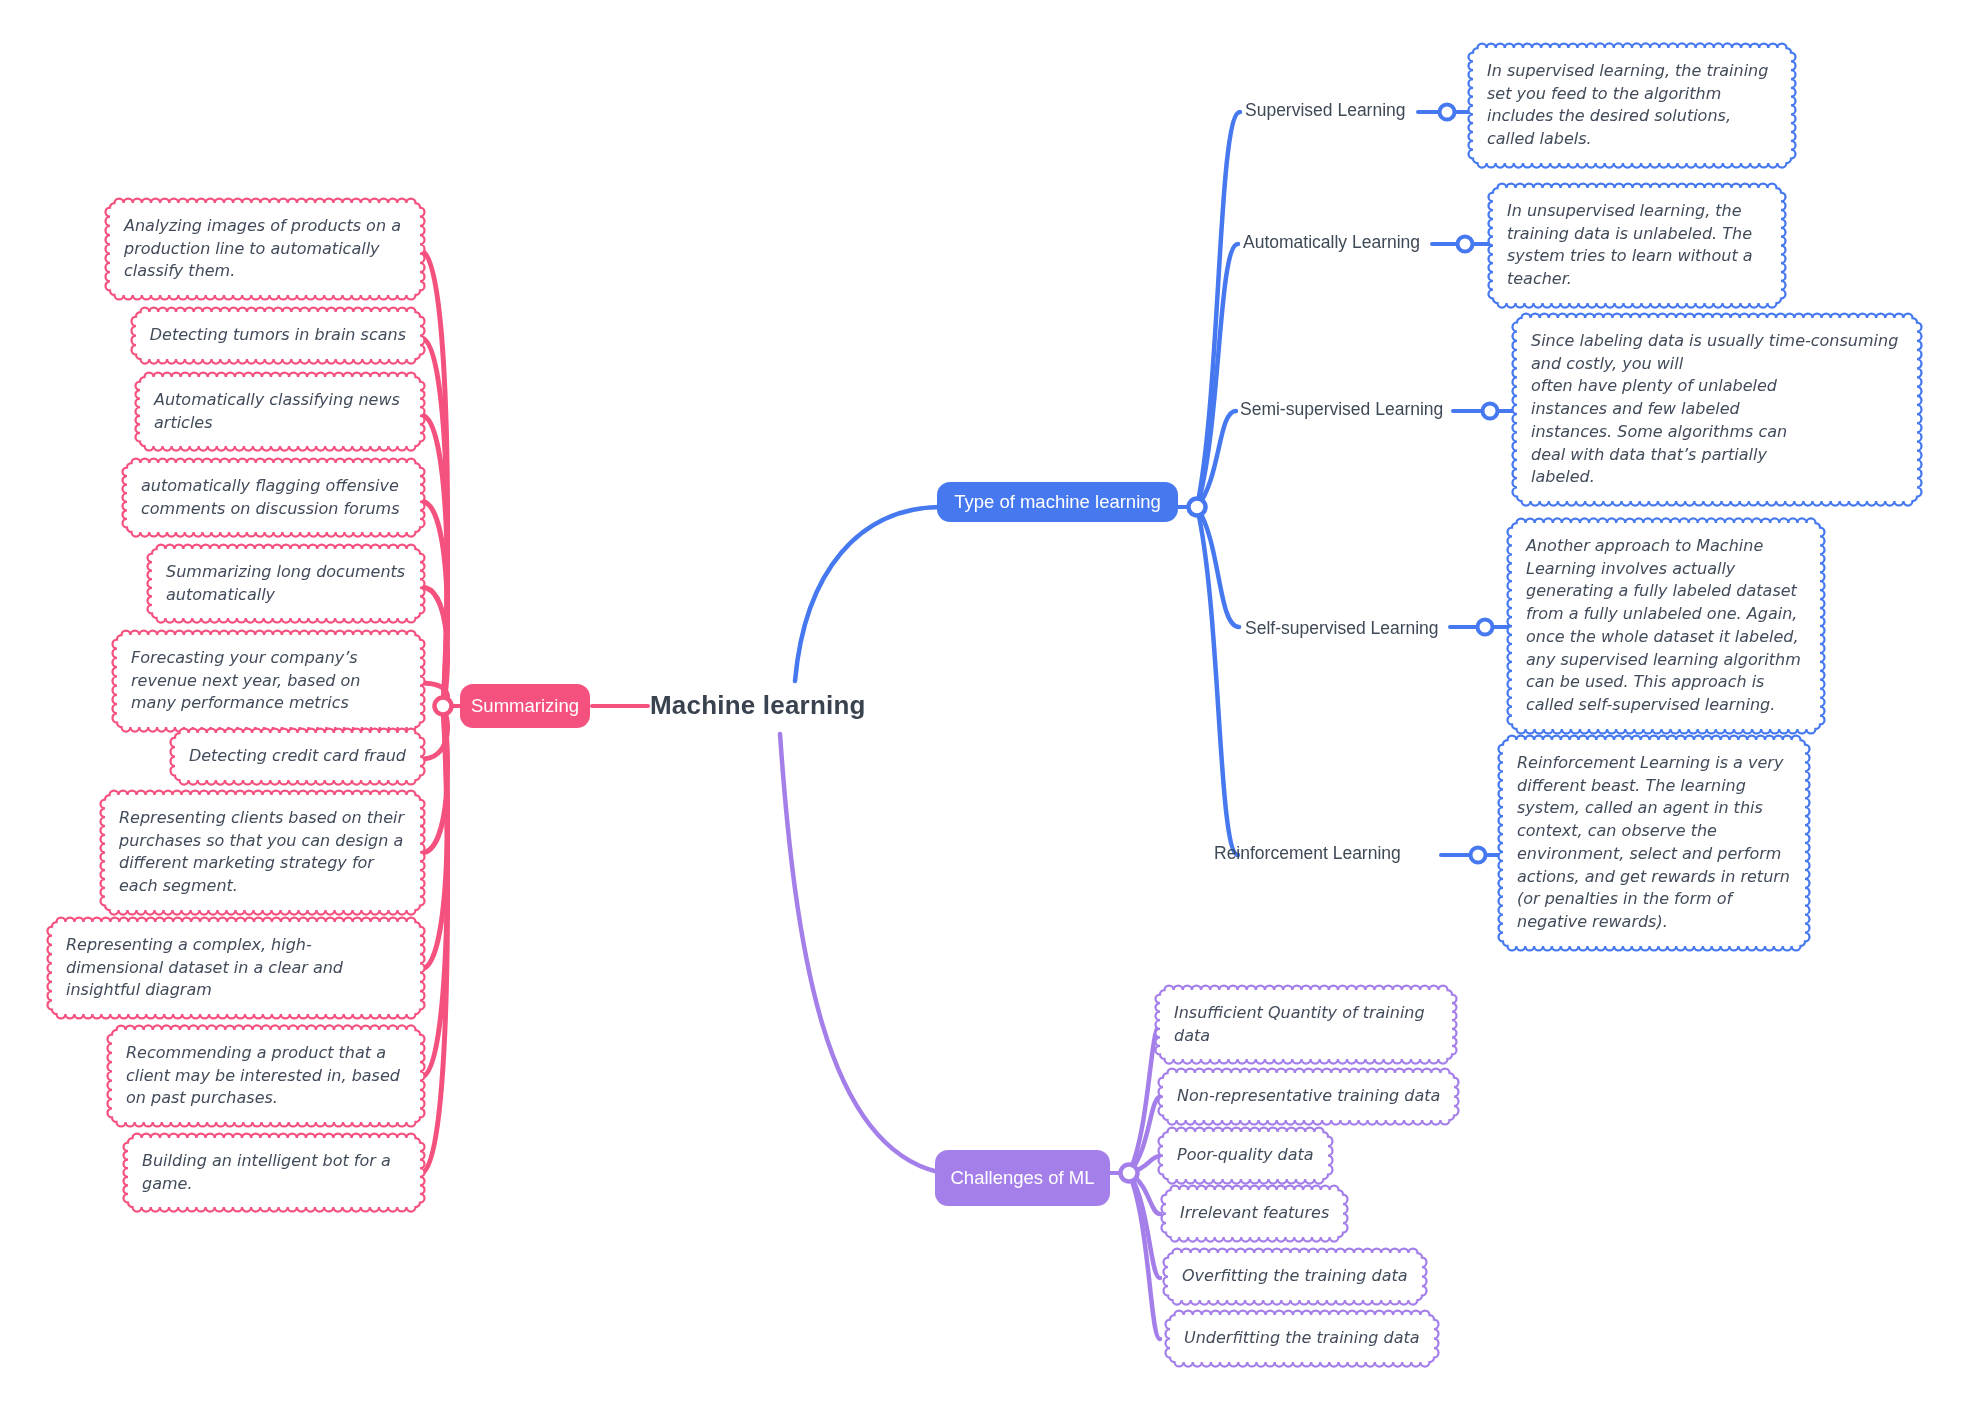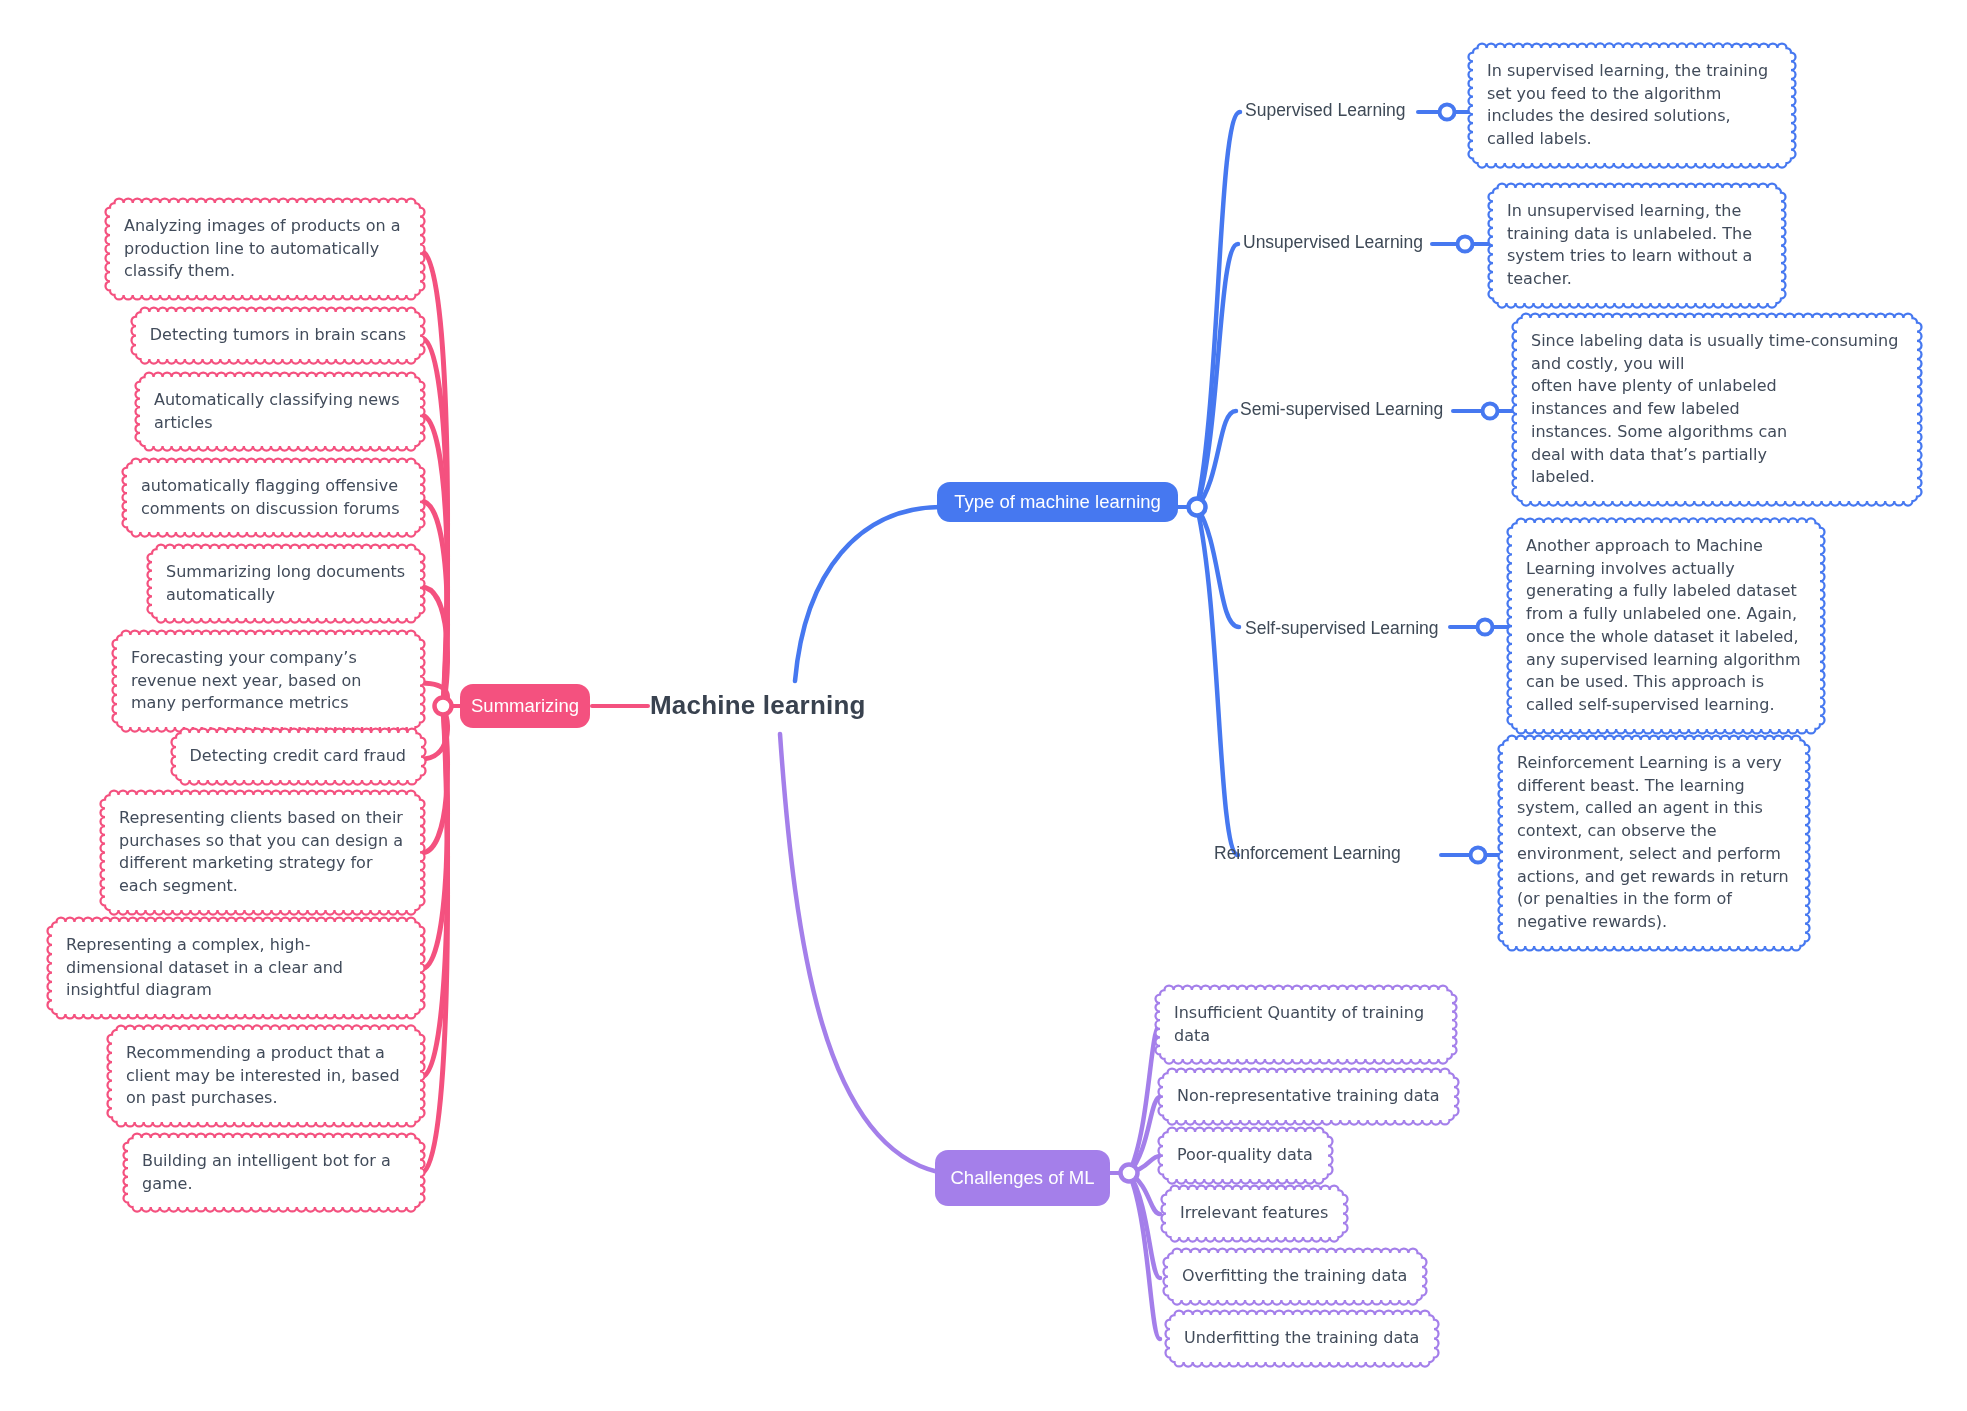--- a/index.html
+++ b/index.html
@@ -18,21 +18,21 @@
   .node-app{background:var(--pink);}
   .node-type{background:var(--blue);}
   .node-chal{background:var(--purple);}
 
   .root-title{position:absolute;z-index:3;font-size:26px;font-weight:bold;color:#39424F;
               letter-spacing:.2px;}
 
   .branch-label{position:absolute;z-index:2;font-size:17.5px;color:#3E4956;white-space:nowrap;}
 
   .bubble{position:absolute;z-index:2;box-sizing:border-box;padding:12px 14px;
-          font-family:"DejaVu Sans",sans-serif;font-size:16px;line-height:1.42;
+          font-family:"DejaVu Sans",sans-serif;font-style:italic;font-size:16px;line-height:1.42;
           color:#414B5A;white-space:pre-line;}
   .bubble.oneline{white-space:nowrap;}
   .bubble svg.scallop{position:absolute;left:-6px;top:-6px;z-index:-1;}
   .bubble.pink svg.scallop path{fill:#ffffff;stroke:var(--pink);stroke-width:2.25px;}
   .bubble.blue svg.scallop path{fill:#ffffff;stroke:var(--blue);stroke-width:2.25px;}
   .bubble.purple svg.scallop path{fill:#ffffff;stroke:var(--purple);stroke-width:2.25px;}
 </style>
 </head>
 <body>
 
@@ -131,21 +131,21 @@
       </svg>Representing a complex, high-dimensional dataset in a clear and
 insightful diagram</div>
   <div class="bubble pink" style="right:1547px;top:1030px;width:308px;"><svg width="320" height="104" class="scallop">
         <path d="M 10.5 6 a 4.53030303030303 4.5 0 0 1 9.06060606060606 0 a 4.53030303030303 4.5 0 0 1 9.06060606060606 0 a 4.53030303030303 4.5 0 0 1 9.06060606060606 0 a 4.53030303030303 4.5 0 0 1 9.06060606060606 0 a 4.53030303030303 4.5 0 0 1 9.06060606060606 0 a 4.53030303030303 4.5 0 0 1 9.06060606060606 0 a 4.53030303030303 4.5 0 0 1 9.06060606060606 0 a 4.53030303030303 4.5 0 0 1 9.06060606060606 0 a 4.53030303030303 4.5 0 0 1 9.06060606060606 0 a 4.53030303030303 4.5 0 0 1 9.06060606060606 0 a 4.53030303030303 4.5 0 0 1 9.06060606060606 0 a 4.53030303030303 4.5 0 0 1 9.06060606060606 0 a 4.53030303030303 4.5 0 0 1 9.06060606060606 0 a 4.53030303030303 4.5 0 0 1 9.06060606060606 0 a 4.53030303030303 4.5 0 0 1 9.06060606060606 0 a 4.53030303030303 4.5 0 0 1 9.06060606060606 0 a 4.53030303030303 4.5 0 0 1 9.06060606060606 0 a 4.53030303030303 4.5 0 0 1 9.06060606060606 0 a 4.53030303030303 4.5 0 0 1 9.06060606060606 0 a 4.53030303030303 4.5 0 0 1 9.06060606060606 0 a 4.53030303030303 4.5 0 0 1 9.06060606060606 0 a 4.53030303030303 4.5 0 0 1 9.06060606060606 0 a 4.53030303030303 4.5 0 0 1 9.06060606060606 0 a 4.53030303030303 4.5 0 0 1 9.06060606060606 0 a 4.53030303030303 4.5 0 0 1 9.06060606060606 0 a 4.53030303030303 4.5 0 0 1 9.06060606060606 0 a 4.53030303030303 4.5 0 0 1 9.06060606060606 0 a 4.53030303030303 4.5 0 0 1 9.06060606060606 0 a 4.53030303030303 4.5 0 0 1 9.06060606060606 0 a 4.53030303030303 4.5 0 0 1 9.06060606060606 0 a 4.53030303030303 4.5 0 0 1 9.06060606060606 0 a 4.53030303030303 4.5 0 0 1 9.06060606060606 0 a 4.53030303030303 4.5 0 0 1 9.06060606060606 0 a 4.5 4.5 0 0 1 4.5 4.5 a 4.5 4.611111111111111 0 0 1 0 9.222222222222221 a 4.5 4.611111111111111 0 0 1 0 9.222222222222221 a 4.5 4.611111111111111 0 0 1 0 9.222222222222221 a 4.5 4.611111111111111 0 0 1 0 9.222222222222221 a 4.5 4.611111111111111 0 0 1 0 9.222222222222221 a 4.5 4.611111111111111 0 0 1 0 9.222222222222221 a 4.5 4.611111111111111 0 0 1 0 9.222222222222221 a 4.5 4.611111111111111 0 0 1 0 9.222222222222221 a 4.5 4.611111111111111 0 0 1 0 9.222222222222221 a 4.5 4.5 0 0 1 -4.5 4.5 a 4.53030303030303 4.5 0 0 1 -9.06060606060606 0 a 4.53030303030303 4.5 0 0 1 -9.06060606060606 0 a 4.53030303030303 4.5 0 0 1 -9.06060606060606 0 a 4.53030303030303 4.5 0 0 1 -9.06060606060606 0 a 4.53030303030303 4.5 0 0 1 -9.06060606060606 0 a 4.53030303030303 4.5 0 0 1 -9.06060606060606 0 a 4.53030303030303 4.5 0 0 1 -9.06060606060606 0 a 4.53030303030303 4.5 0 0 1 -9.06060606060606 0 a 4.53030303030303 4.5 0 0 1 -9.06060606060606 0 a 4.53030303030303 4.5 0 0 1 -9.06060606060606 0 a 4.53030303030303 4.5 0 0 1 -9.06060606060606 0 a 4.53030303030303 4.5 0 0 1 -9.06060606060606 0 a 4.53030303030303 4.5 0 0 1 -9.06060606060606 0 a 4.53030303030303 4.5 0 0 1 -9.06060606060606 0 a 4.53030303030303 4.5 0 0 1 -9.06060606060606 0 a 4.53030303030303 4.5 0 0 1 -9.06060606060606 0 a 4.53030303030303 4.5 0 0 1 -9.06060606060606 0 a 4.53030303030303 4.5 0 0 1 -9.06060606060606 0 a 4.53030303030303 4.5 0 0 1 -9.06060606060606 0 a 4.53030303030303 4.5 0 0 1 -9.06060606060606 0 a 4.53030303030303 4.5 0 0 1 -9.06060606060606 0 a 4.53030303030303 4.5 0 0 1 -9.06060606060606 0 a 4.53030303030303 4.5 0 0 1 -9.06060606060606 0 a 4.53030303030303 4.5 0 0 1 -9.06060606060606 0 a 4.53030303030303 4.5 0 0 1 -9.06060606060606 0 a 4.53030303030303 4.5 0 0 1 -9.06060606060606 0 a 4.53030303030303 4.5 0 0 1 -9.06060606060606 0 a 4.53030303030303 4.5 0 0 1 -9.06060606060606 0 a 4.53030303030303 4.5 0 0 1 -9.06060606060606 0 a 4.53030303030303 4.5 0 0 1 -9.06060606060606 0 a 4.53030303030303 4.5 0 0 1 -9.06060606060606 0 a 4.53030303030303 4.5 0 0 1 -9.06060606060606 0 a 4.53030303030303 4.5 0 0 1 -9.06060606060606 0 a 4.5 4.5 0 0 1 -4.5 -4.5 a 4.5 4.611111111111111 0 0 1 0 -9.222222222222221 a 4.5 4.611111111111111 0 0 1 0 -9.222222222222221 a 4.5 4.611111111111111 0 0 1 0 -9.222222222222221 a 4.5 4.611111111111111 0 0 1 0 -9.222222222222221 a 4.5 4.611111111111111 0 0 1 0 -9.222222222222221 a 4.5 4.611111111111111 0 0 1 0 -9.222222222222221 a 4.5 4.611111111111111 0 0 1 0 -9.222222222222221 a 4.5 4.611111111111111 0 0 1 0 -9.222222222222221 a 4.5 4.611111111111111 0 0 1 0 -9.222222222222221 a 4.5 4.5 0 0 1 4.5 -4.5 Z"></path>
       </svg>Recommending a product that a client may be interested in, based on past purchases.</div>
   <div class="bubble pink" style="right:1547px;top:1138px;width:292px;"><svg width="304" height="81" class="scallop">
         <path d="M 10.5 6 a 4.564516129032258 4.5 0 0 1 9.129032258064516 0 a 4.564516129032258 4.5 0 0 1 9.129032258064516 0 a 4.564516129032258 4.5 0 0 1 9.129032258064516 0 a 4.564516129032258 4.5 0 0 1 9.129032258064516 0 a 4.564516129032258 4.5 0 0 1 9.129032258064516 0 a 4.564516129032258 4.5 0 0 1 9.129032258064516 0 a 4.564516129032258 4.5 0 0 1 9.129032258064516 0 a 4.564516129032258 4.5 0 0 1 9.129032258064516 0 a 4.564516129032258 4.5 0 0 1 9.129032258064516 0 a 4.564516129032258 4.5 0 0 1 9.129032258064516 0 a 4.564516129032258 4.5 0 0 1 9.129032258064516 0 a 4.564516129032258 4.5 0 0 1 9.129032258064516 0 a 4.564516129032258 4.5 0 0 1 9.129032258064516 0 a 4.564516129032258 4.5 0 0 1 9.129032258064516 0 a 4.564516129032258 4.5 0 0 1 9.129032258064516 0 a 4.564516129032258 4.5 0 0 1 9.129032258064516 0 a 4.564516129032258 4.5 0 0 1 9.129032258064516 0 a 4.564516129032258 4.5 0 0 1 9.129032258064516 0 a 4.564516129032258 4.5 0 0 1 9.129032258064516 0 a 4.564516129032258 4.5 0 0 1 9.129032258064516 0 a 4.564516129032258 4.5 0 0 1 9.129032258064516 0 a 4.564516129032258 4.5 0 0 1 9.129032258064516 0 a 4.564516129032258 4.5 0 0 1 9.129032258064516 0 a 4.564516129032258 4.5 0 0 1 9.129032258064516 0 a 4.564516129032258 4.5 0 0 1 9.129032258064516 0 a 4.564516129032258 4.5 0 0 1 9.129032258064516 0 a 4.564516129032258 4.5 0 0 1 9.129032258064516 0 a 4.564516129032258 4.5 0 0 1 9.129032258064516 0 a 4.564516129032258 4.5 0 0 1 9.129032258064516 0 a 4.564516129032258 4.5 0 0 1 9.129032258064516 0 a 4.564516129032258 4.5 0 0 1 9.129032258064516 0 a 4.5 4.5 0 0 1 4.5 4.5 a 4.5 4.285714285714286 0 0 1 0 8.571428571428571 a 4.5 4.285714285714286 0 0 1 0 8.571428571428571 a 4.5 4.285714285714286 0 0 1 0 8.571428571428571 a 4.5 4.285714285714286 0 0 1 0 8.571428571428571 a 4.5 4.285714285714286 0 0 1 0 8.571428571428571 a 4.5 4.285714285714286 0 0 1 0 8.571428571428571 a 4.5 4.285714285714286 0 0 1 0 8.571428571428571 a 4.5 4.5 0 0 1 -4.5 4.5 a 4.564516129032258 4.5 0 0 1 -9.129032258064516 0 a 4.564516129032258 4.5 0 0 1 -9.129032258064516 0 a 4.564516129032258 4.5 0 0 1 -9.129032258064516 0 a 4.564516129032258 4.5 0 0 1 -9.129032258064516 0 a 4.564516129032258 4.5 0 0 1 -9.129032258064516 0 a 4.564516129032258 4.5 0 0 1 -9.129032258064516 0 a 4.564516129032258 4.5 0 0 1 -9.129032258064516 0 a 4.564516129032258 4.5 0 0 1 -9.129032258064516 0 a 4.564516129032258 4.5 0 0 1 -9.129032258064516 0 a 4.564516129032258 4.5 0 0 1 -9.129032258064516 0 a 4.564516129032258 4.5 0 0 1 -9.129032258064516 0 a 4.564516129032258 4.5 0 0 1 -9.129032258064516 0 a 4.564516129032258 4.5 0 0 1 -9.129032258064516 0 a 4.564516129032258 4.5 0 0 1 -9.129032258064516 0 a 4.564516129032258 4.5 0 0 1 -9.129032258064516 0 a 4.564516129032258 4.5 0 0 1 -9.129032258064516 0 a 4.564516129032258 4.5 0 0 1 -9.129032258064516 0 a 4.564516129032258 4.5 0 0 1 -9.129032258064516 0 a 4.564516129032258 4.5 0 0 1 -9.129032258064516 0 a 4.564516129032258 4.5 0 0 1 -9.129032258064516 0 a 4.564516129032258 4.5 0 0 1 -9.129032258064516 0 a 4.564516129032258 4.5 0 0 1 -9.129032258064516 0 a 4.564516129032258 4.5 0 0 1 -9.129032258064516 0 a 4.564516129032258 4.5 0 0 1 -9.129032258064516 0 a 4.564516129032258 4.5 0 0 1 -9.129032258064516 0 a 4.564516129032258 4.5 0 0 1 -9.129032258064516 0 a 4.564516129032258 4.5 0 0 1 -9.129032258064516 0 a 4.564516129032258 4.5 0 0 1 -9.129032258064516 0 a 4.564516129032258 4.5 0 0 1 -9.129032258064516 0 a 4.564516129032258 4.5 0 0 1 -9.129032258064516 0 a 4.564516129032258 4.5 0 0 1 -9.129032258064516 0 a 4.5 4.5 0 0 1 -4.5 -4.5 a 4.5 4.285714285714286 0 0 1 0 -8.571428571428571 a 4.5 4.285714285714286 0 0 1 0 -8.571428571428571 a 4.5 4.285714285714286 0 0 1 0 -8.571428571428571 a 4.5 4.285714285714286 0 0 1 0 -8.571428571428571 a 4.5 4.285714285714286 0 0 1 0 -8.571428571428571 a 4.5 4.285714285714286 0 0 1 0 -8.571428571428571 a 4.5 4.285714285714286 0 0 1 0 -8.571428571428571 a 4.5 4.5 0 0 1 4.5 -4.5 Z"></path>
       </svg>Building an intelligent bot for a game.</div>
 
   <div class="branch-label" style="left:1245px;top:100px;">Supervised Learning</div>
-  <div class="branch-label" style="left:1243px;top:232px;">Unsupervised Learning</div>
+  <div class="branch-label" style="left:1243px;top:232px;">Automatically Learning</div>
   <div class="branch-label" style="left:1240px;top:399px;">Semi-supervised Learning</div>
   <div class="branch-label" style="left:1245px;top:618px;">Self-supervised Learning</div>
   <div class="branch-label" style="left:1178px;top:843px;margin-left:36px;">Reinforcement Learning</div>
 
   <div class="bubble blue" style="left:1473px;top:48px;width:318px;"><svg width="330" height="127" class="scallop">
         <path d="M 10.5 6 a 4.544117647058823 4.5 0 0 1 9.088235294117647 0 a 4.544117647058823 4.5 0 0 1 9.088235294117647 0 a 4.544117647058823 4.5 0 0 1 9.088235294117647 0 a 4.544117647058823 4.5 0 0 1 9.088235294117647 0 a 4.544117647058823 4.5 0 0 1 9.088235294117647 0 a 4.544117647058823 4.5 0 0 1 9.088235294117647 0 a 4.544117647058823 4.5 0 0 1 9.088235294117647 0 a 4.544117647058823 4.5 0 0 1 9.088235294117647 0 a 4.544117647058823 4.5 0 0 1 9.088235294117647 0 a 4.544117647058823 4.5 0 0 1 9.088235294117647 0 a 4.544117647058823 4.5 0 0 1 9.088235294117647 0 a 4.544117647058823 4.5 0 0 1 9.088235294117647 0 a 4.544117647058823 4.5 0 0 1 9.088235294117647 0 a 4.544117647058823 4.5 0 0 1 9.088235294117647 0 a 4.544117647058823 4.5 0 0 1 9.088235294117647 0 a 4.544117647058823 4.5 0 0 1 9.088235294117647 0 a 4.544117647058823 4.5 0 0 1 9.088235294117647 0 a 4.544117647058823 4.5 0 0 1 9.088235294117647 0 a 4.544117647058823 4.5 0 0 1 9.088235294117647 0 a 4.544117647058823 4.5 0 0 1 9.088235294117647 0 a 4.544117647058823 4.5 0 0 1 9.088235294117647 0 a 4.544117647058823 4.5 0 0 1 9.088235294117647 0 a 4.544117647058823 4.5 0 0 1 9.088235294117647 0 a 4.544117647058823 4.5 0 0 1 9.088235294117647 0 a 4.544117647058823 4.5 0 0 1 9.088235294117647 0 a 4.544117647058823 4.5 0 0 1 9.088235294117647 0 a 4.544117647058823 4.5 0 0 1 9.088235294117647 0 a 4.544117647058823 4.5 0 0 1 9.088235294117647 0 a 4.544117647058823 4.5 0 0 1 9.088235294117647 0 a 4.544117647058823 4.5 0 0 1 9.088235294117647 0 a 4.544117647058823 4.5 0 0 1 9.088235294117647 0 a 4.544117647058823 4.5 0 0 1 9.088235294117647 0 a 4.544117647058823 4.5 0 0 1 9.088235294117647 0 a 4.544117647058823 4.5 0 0 1 9.088235294117647 0 a 4.5 4.5 0 0 1 4.5 4.5 a 4.5 4.416666666666667 0 0 1 0 8.833333333333334 a 4.5 4.416666666666667 0 0 1 0 8.833333333333334 a 4.5 4.416666666666667 0 0 1 0 8.833333333333334 a 4.5 4.416666666666667 0 0 1 0 8.833333333333334 a 4.5 4.416666666666667 0 0 1 0 8.833333333333334 a 4.5 4.416666666666667 0 0 1 0 8.833333333333334 a 4.5 4.416666666666667 0 0 1 0 8.833333333333334 a 4.5 4.416666666666667 0 0 1 0 8.833333333333334 a 4.5 4.416666666666667 0 0 1 0 8.833333333333334 a 4.5 4.416666666666667 0 0 1 0 8.833333333333334 a 4.5 4.416666666666667 0 0 1 0 8.833333333333334 a 4.5 4.416666666666667 0 0 1 0 8.833333333333334 a 4.5 4.5 0 0 1 -4.5 4.5 a 4.544117647058823 4.5 0 0 1 -9.088235294117647 0 a 4.544117647058823 4.5 0 0 1 -9.088235294117647 0 a 4.544117647058823 4.5 0 0 1 -9.088235294117647 0 a 4.544117647058823 4.5 0 0 1 -9.088235294117647 0 a 4.544117647058823 4.5 0 0 1 -9.088235294117647 0 a 4.544117647058823 4.5 0 0 1 -9.088235294117647 0 a 4.544117647058823 4.5 0 0 1 -9.088235294117647 0 a 4.544117647058823 4.5 0 0 1 -9.088235294117647 0 a 4.544117647058823 4.5 0 0 1 -9.088235294117647 0 a 4.544117647058823 4.5 0 0 1 -9.088235294117647 0 a 4.544117647058823 4.5 0 0 1 -9.088235294117647 0 a 4.544117647058823 4.5 0 0 1 -9.088235294117647 0 a 4.544117647058823 4.5 0 0 1 -9.088235294117647 0 a 4.544117647058823 4.5 0 0 1 -9.088235294117647 0 a 4.544117647058823 4.5 0 0 1 -9.088235294117647 0 a 4.544117647058823 4.5 0 0 1 -9.088235294117647 0 a 4.544117647058823 4.5 0 0 1 -9.088235294117647 0 a 4.544117647058823 4.5 0 0 1 -9.088235294117647 0 a 4.544117647058823 4.5 0 0 1 -9.088235294117647 0 a 4.544117647058823 4.5 0 0 1 -9.088235294117647 0 a 4.544117647058823 4.5 0 0 1 -9.088235294117647 0 a 4.544117647058823 4.5 0 0 1 -9.088235294117647 0 a 4.544117647058823 4.5 0 0 1 -9.088235294117647 0 a 4.544117647058823 4.5 0 0 1 -9.088235294117647 0 a 4.544117647058823 4.5 0 0 1 -9.088235294117647 0 a 4.544117647058823 4.5 0 0 1 -9.088235294117647 0 a 4.544117647058823 4.5 0 0 1 -9.088235294117647 0 a 4.544117647058823 4.5 0 0 1 -9.088235294117647 0 a 4.544117647058823 4.5 0 0 1 -9.088235294117647 0 a 4.544117647058823 4.5 0 0 1 -9.088235294117647 0 a 4.544117647058823 4.5 0 0 1 -9.088235294117647 0 a 4.544117647058823 4.5 0 0 1 -9.088235294117647 0 a 4.544117647058823 4.5 0 0 1 -9.088235294117647 0 a 4.544117647058823 4.5 0 0 1 -9.088235294117647 0 a 4.5 4.5 0 0 1 -4.5 -4.5 a 4.5 4.416666666666667 0 0 1 0 -8.833333333333334 a 4.5 4.416666666666667 0 0 1 0 -8.833333333333334 a 4.5 4.416666666666667 0 0 1 0 -8.833333333333334 a 4.5 4.416666666666667 0 0 1 0 -8.833333333333334 a 4.5 4.416666666666667 0 0 1 0 -8.833333333333334 a 4.5 4.416666666666667 0 0 1 0 -8.833333333333334 a 4.5 4.416666666666667 0 0 1 0 -8.833333333333334 a 4.5 4.416666666666667 0 0 1 0 -8.833333333333334 a 4.5 4.416666666666667 0 0 1 0 -8.833333333333334 a 4.5 4.416666666666667 0 0 1 0 -8.833333333333334 a 4.5 4.416666666666667 0 0 1 0 -8.833333333333334 a 4.5 4.416666666666667 0 0 1 0 -8.833333333333334 a 4.5 4.5 0 0 1 4.5 -4.5 Z"></path>
       </svg>In supervised learning, the training set you feed to the algorithm includes the desired solutions, called labels.</div>
   <div class="bubble blue" style="left:1493px;top:188px;width:288px;"><svg width="300" height="127" class="scallop">
         <path d="M 10.5 6 a 4.5 4.5 0 0 1 9 0 a 4.5 4.5 0 0 1 9 0 a 4.5 4.5 0 0 1 9 0 a 4.5 4.5 0 0 1 9 0 a 4.5 4.5 0 0 1 9 0 a 4.5 4.5 0 0 1 9 0 a 4.5 4.5 0 0 1 9 0 a 4.5 4.5 0 0 1 9 0 a 4.5 4.5 0 0 1 9 0 a 4.5 4.5 0 0 1 9 0 a 4.5 4.5 0 0 1 9 0 a 4.5 4.5 0 0 1 9 0 a 4.5 4.5 0 0 1 9 0 a 4.5 4.5 0 0 1 9 0 a 4.5 4.5 0 0 1 9 0 a 4.5 4.5 0 0 1 9 0 a 4.5 4.5 0 0 1 9 0 a 4.5 4.5 0 0 1 9 0 a 4.5 4.5 0 0 1 9 0 a 4.5 4.5 0 0 1 9 0 a 4.5 4.5 0 0 1 9 0 a 4.5 4.5 0 0 1 9 0 a 4.5 4.5 0 0 1 9 0 a 4.5 4.5 0 0 1 9 0 a 4.5 4.5 0 0 1 9 0 a 4.5 4.5 0 0 1 9 0 a 4.5 4.5 0 0 1 9 0 a 4.5 4.5 0 0 1 9 0 a 4.5 4.5 0 0 1 9 0 a 4.5 4.5 0 0 1 9 0 a 4.5 4.5 0 0 1 9 0 a 4.5 4.5 0 0 1 4.5 4.5 a 4.5 4.416666666666667 0 0 1 0 8.833333333333334 a 4.5 4.416666666666667 0 0 1 0 8.833333333333334 a 4.5 4.416666666666667 0 0 1 0 8.833333333333334 a 4.5 4.416666666666667 0 0 1 0 8.833333333333334 a 4.5 4.416666666666667 0 0 1 0 8.833333333333334 a 4.5 4.416666666666667 0 0 1 0 8.833333333333334 a 4.5 4.416666666666667 0 0 1 0 8.833333333333334 a 4.5 4.416666666666667 0 0 1 0 8.833333333333334 a 4.5 4.416666666666667 0 0 1 0 8.833333333333334 a 4.5 4.416666666666667 0 0 1 0 8.833333333333334 a 4.5 4.416666666666667 0 0 1 0 8.833333333333334 a 4.5 4.416666666666667 0 0 1 0 8.833333333333334 a 4.5 4.5 0 0 1 -4.5 4.5 a 4.5 4.5 0 0 1 -9 0 a 4.5 4.5 0 0 1 -9 0 a 4.5 4.5 0 0 1 -9 0 a 4.5 4.5 0 0 1 -9 0 a 4.5 4.5 0 0 1 -9 0 a 4.5 4.5 0 0 1 -9 0 a 4.5 4.5 0 0 1 -9 0 a 4.5 4.5 0 0 1 -9 0 a 4.5 4.5 0 0 1 -9 0 a 4.5 4.5 0 0 1 -9 0 a 4.5 4.5 0 0 1 -9 0 a 4.5 4.5 0 0 1 -9 0 a 4.5 4.5 0 0 1 -9 0 a 4.5 4.5 0 0 1 -9 0 a 4.5 4.5 0 0 1 -9 0 a 4.5 4.5 0 0 1 -9 0 a 4.5 4.5 0 0 1 -9 0 a 4.5 4.5 0 0 1 -9 0 a 4.5 4.5 0 0 1 -9 0 a 4.5 4.5 0 0 1 -9 0 a 4.5 4.5 0 0 1 -9 0 a 4.5 4.5 0 0 1 -9 0 a 4.5 4.5 0 0 1 -9 0 a 4.5 4.5 0 0 1 -9 0 a 4.5 4.5 0 0 1 -9 0 a 4.5 4.5 0 0 1 -9 0 a 4.5 4.5 0 0 1 -9 0 a 4.5 4.5 0 0 1 -9 0 a 4.5 4.5 0 0 1 -9 0 a 4.5 4.5 0 0 1 -9 0 a 4.5 4.5 0 0 1 -9 0 a 4.5 4.5 0 0 1 -4.5 -4.5 a 4.5 4.416666666666667 0 0 1 0 -8.833333333333334 a 4.5 4.416666666666667 0 0 1 0 -8.833333333333334 a 4.5 4.416666666666667 0 0 1 0 -8.833333333333334 a 4.5 4.416666666666667 0 0 1 0 -8.833333333333334 a 4.5 4.416666666666667 0 0 1 0 -8.833333333333334 a 4.5 4.416666666666667 0 0 1 0 -8.833333333333334 a 4.5 4.416666666666667 0 0 1 0 -8.833333333333334 a 4.5 4.416666666666667 0 0 1 0 -8.833333333333334 a 4.5 4.416666666666667 0 0 1 0 -8.833333333333334 a 4.5 4.416666666666667 0 0 1 0 -8.833333333333334 a 4.5 4.416666666666667 0 0 1 0 -8.833333333333334 a 4.5 4.416666666666667 0 0 1 0 -8.833333333333334 a 4.5 4.5 0 0 1 4.5 -4.5 Z"></path>
       </svg>In unsupervised learning, the training data is unlabeled. The system tries to learn without a teacher.</div>

